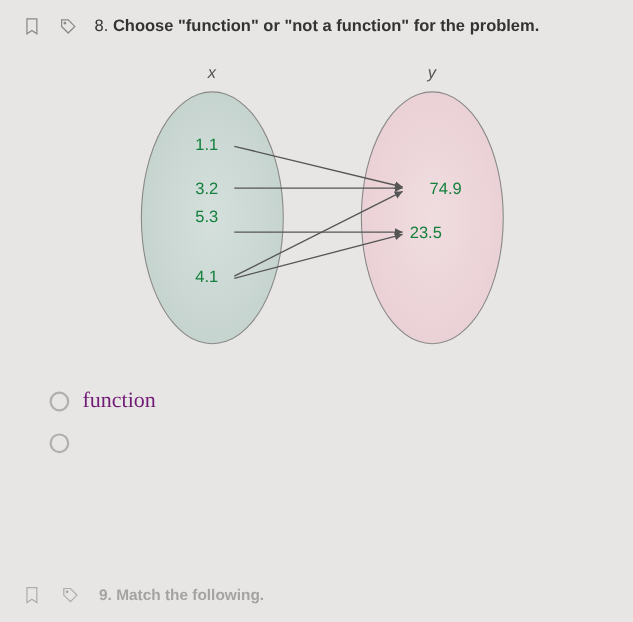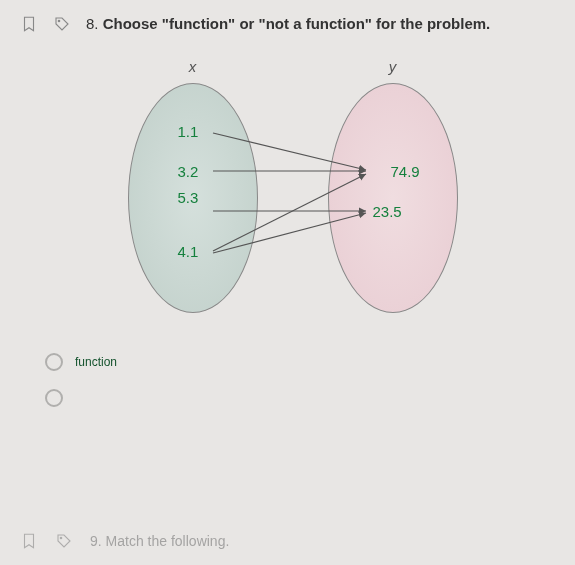--- a/index.html
+++ b/index.html
@@ -89,31 +89,33 @@
   }
   .radio {
     width: 18px;
     height: 18px;
     border: 2px solid #b0afad;
     border-radius: 50%;
     background: transparent;
     flex-shrink: 0;
   }
   .opt-label {
-    font-size: 12px;
-    color: #14532d;
+    font-size: 20px;
+    color: #701a75;
+    font-family: Liberation Serif, serif;
   }
   .next-q {
     position: absolute;
     bottom: 15px;
     left: 20px;
     display: flex;
-    align-items: center;
+    align-items: flex-start;
     gap: 17px;
     opacity: 0.6;
+    font-weight: bold;
   }
   .next-q .question-text { font-size: 14px; color: #777; }
 </style>
 </head>
 <body>
 
 <div class="question-row">
   <svg class="icon-box" viewBox="0 0 24 24">
       <path d="M6 3h12v18l-6-4-6 4z"></path>
     </svg>

